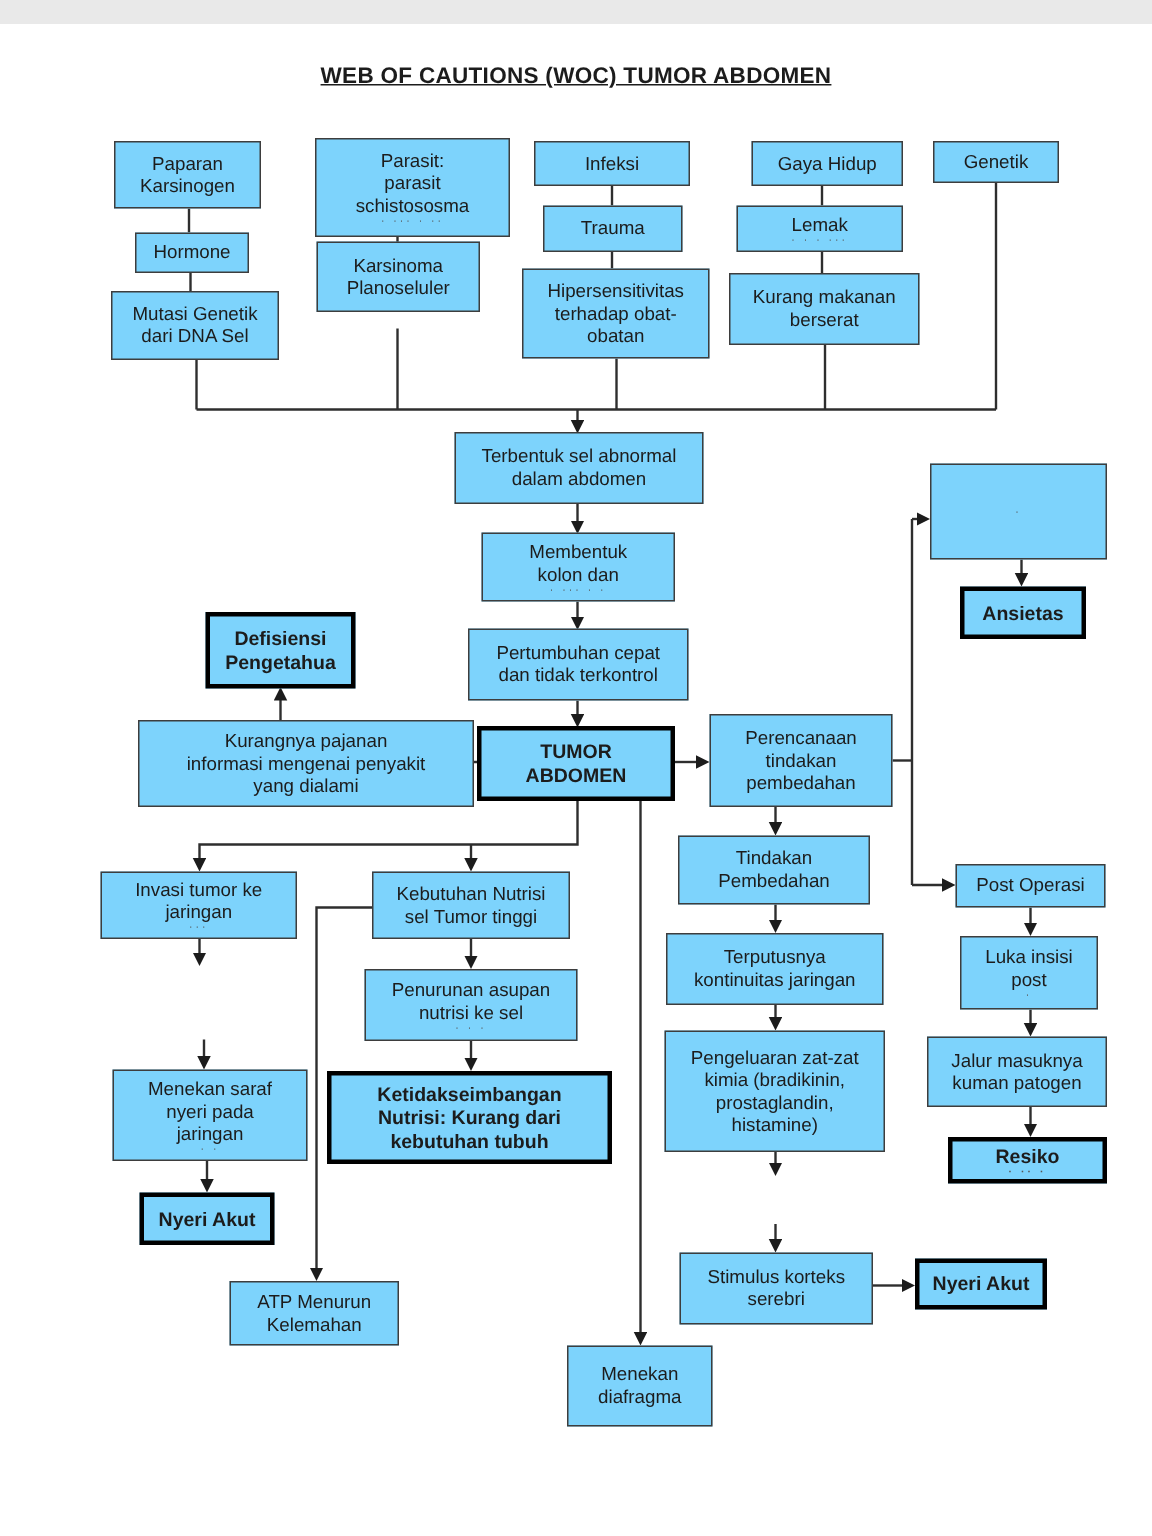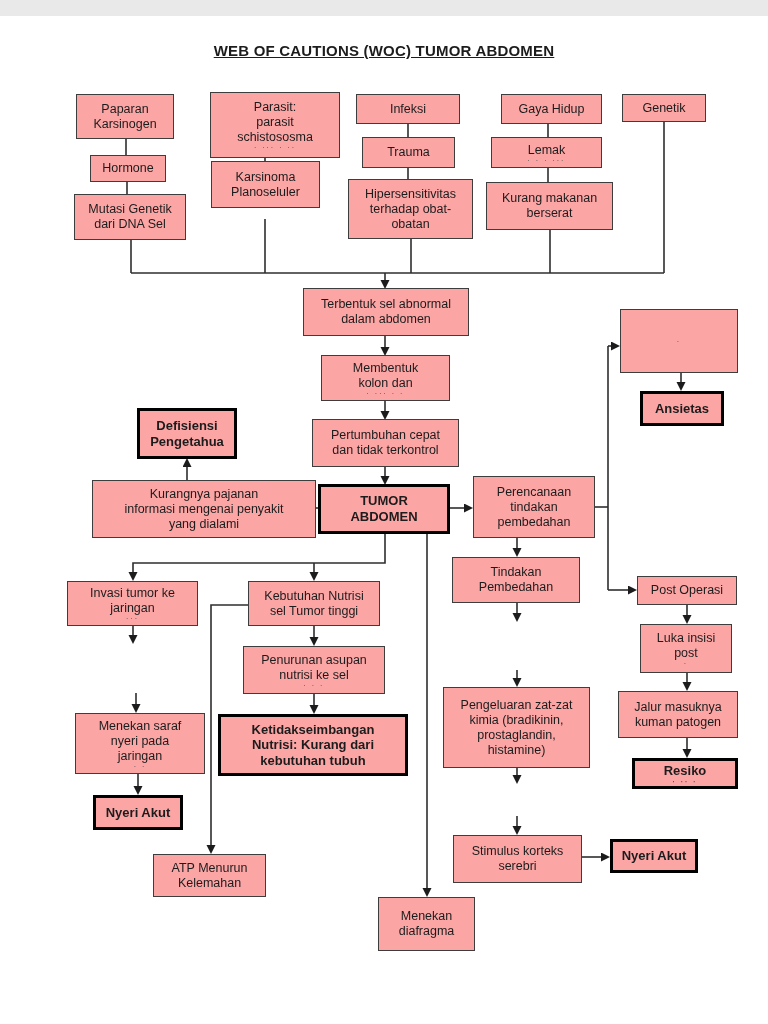--- a/index.html
+++ b/index.html
@@ -6,21 +6,21 @@
   .page{
     position:relative;width:768px;height:1024px;background:#ffffff;
     font-family:"Liberation Sans","DejaVu Sans",sans-serif;color:#1c1c1c;
     overflow:hidden;margin:16px auto;
   }
   .title{
     position:absolute;left:0;top:26px;width:100%;text-align:center;
     font-size:15px;font-weight:bold;text-decoration:underline;letter-spacing:.2px;
   }
   .node{
-    position:absolute;border:1.6px solid #3d3d3d;background:#fca5a5;
+    position:absolute;border:1.6px solid #3d3d3d;background:#7dd3fc;
     display:flex;flex-direction:column;align-items:center;justify-content:center;
     text-align:center;font-size:12.5px;line-height:1.2;box-sizing:border-box;
     padding:2px 3px;overflow:hidden;
   }
   .node .txt{white-space:pre-line;display:block;}
   .node .frag{display:block;font-size:7px;line-height:5px;height:5px;color:#555;letter-spacing:2px;overflow:hidden;}
   .node.bold{border:3px solid #000;font-weight:bold;font-size:13px;}
   svg.wires{position:absolute;left:0;top:0;pointer-events:none;}
 </style>
 </head>
@@ -181,20 +181,24 @@
 
   <div class="node" style="left:473px;top:460px;width:122px;height:62px">
       <span class="txt">Perencanaan
 tindakan
 pembedahan</span>
     </div>
   <div class="node" style="left:452px;top:541px;width:128px;height:46px">
       <span class="txt">Tindakan
 Pembedahan</span>
     </div>
+  <div class="node" style="left:444px;top:606px;width:145px;height:48px">
+      <span class="txt">Terputusnya
+kontinuitas jaringan</span>
+    </div>
   <div class="node" style="left:443px;top:671px;width:147px;height:81px">
       <span class="txt">Pengeluaran zat-zat
 kimia (bradikinin,
 prostaglandin,
 histamine)</span>
     </div>
   <div class="node" style="left:453px;top:819px;width:129px;height:48px">
       <span class="txt">Stimulus korteks
 serebri</span>
     </div>

